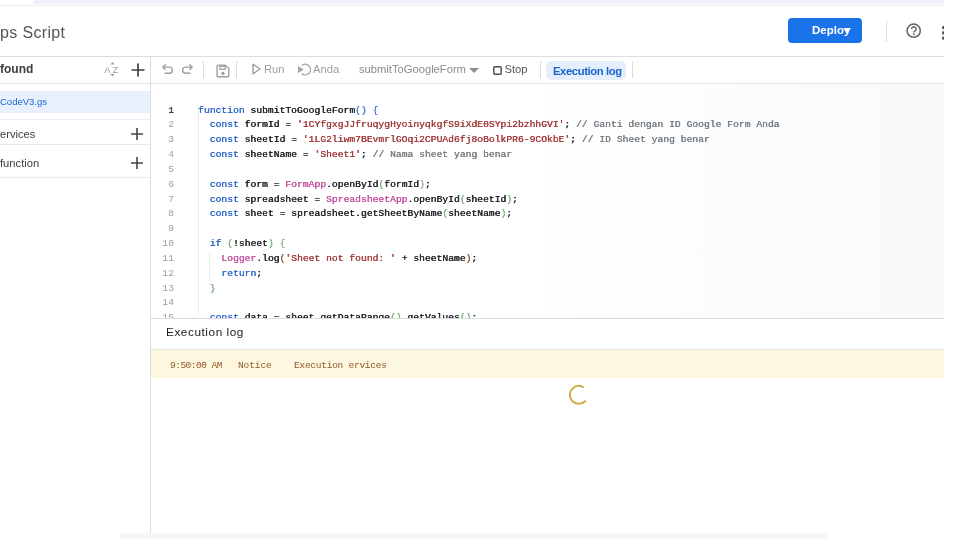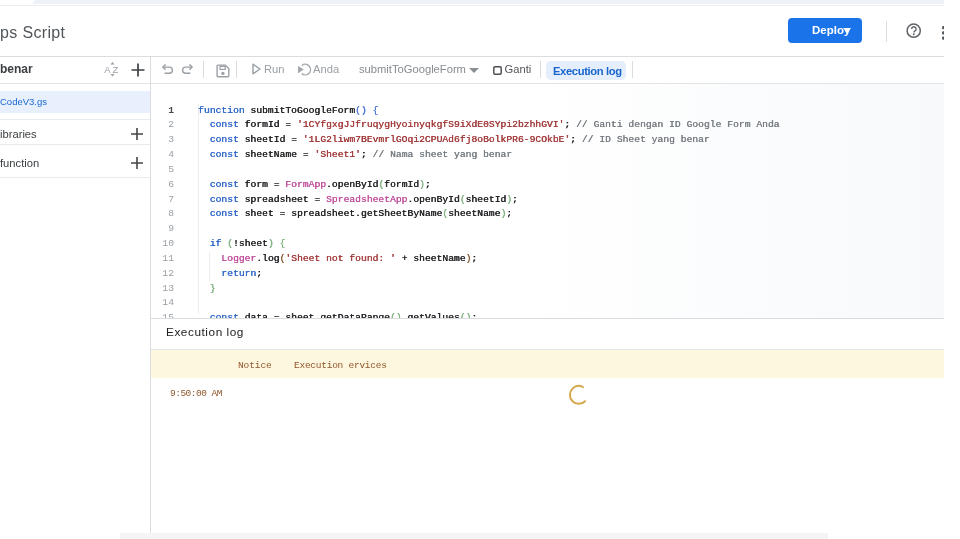--- a/index.html
+++ b/index.html
@@ -42,40 +42,40 @@
         <rect x="11.6" y="6.3" width="3.2" height="3.2" rx="1.2"></rect>
       <rect x="1" y="11.6" width="3.2" height="3.2" rx="1.2"></rect>
         <rect x="6.3" y="11.6" width="3.2" height="3.2" rx="1.2"></rect>
         <rect x="11.6" y="11.6" width="3.2" height="3.2" rx="1.2"></rect>
     </g>
   </svg>
 
   <div class="hline" style="left:0; top:56px; width:960px;"></div>
   <div class="hline" style="left:0; top:83px; width:960px; background:#e3e4e6;"></div>
 
-  <div class="abs" style="left:0; top:61.5px; font-size:12px; font-weight:bold; color:#3c4043;">benar</div>
+  <div class="abs" style="left:0; top:61.5px; font-size:12px; font-weight:bold; color:#3c4043;">found</div>
 
   <svg class="abs" style="left:104px; top:60px;" width="18" height="18" viewBox="0 0 18 18">
     <text x="0.2" y="13.1" font-family="Liberation Sans, sans-serif" font-size="9.5" fill="#9aa0a6">A</text>
     <text x="8.6" y="13.1" font-family="Liberation Sans, sans-serif" font-size="9.5" fill="#9aa0a6">Z</text>
     <path d="M6.4 4.4 L10.6 4.4 L8.5 2.1 z" fill="#9aa0a6"></path>
     <path d="M6.4 14.1 L10.6 14.1 L8.5 16.4 z" fill="#9aa0a6"></path>
   </svg>
 
   <svg class="abs" style="left:130.5px; top:63px;" width="14" height="14" viewBox="0 0 14 14">
     <path d="M7 0.5 v13 M0.5 7 h13" stroke="#3c4043" stroke-width="1.7" fill="none"></path>
   </svg>
 
   <div class="vline" style="left:150px; top:56px; height:477px;"></div>
 
   <div class="abs" style="left:0; top:91px; width:150px; height:22px; background:#e8f0fe;"></div>
   <div class="abs" style="left:0; top:96px; font-size:9.5px; color:#1967d2;">CodeV3.gs</div>
   <div class="hline" style="left:0; top:119px; width:150px; background:#e8eaed;"></div>
 
-  <div class="abs" style="left:0; top:128px; font-size:11.2px; color:#3c4043;">ibraries</div>
+  <div class="abs" style="left:0; top:128px; font-size:11.2px; color:#3c4043;">ervices</div>
   <svg class="abs" style="left:130px; top:127px;" width="14" height="14" viewBox="0 0 14 14">
     <path d="M7 1 v12 M1 7 h12" stroke="#444746" stroke-width="1.6" fill="none"></path>
   </svg>
   <div class="hline" style="left:0; top:144px; width:150px; background:#e8eaed;"></div>
 
   <div class="abs" style="left:0; top:156.5px; font-size:11.2px; color:#3c4043;">function</div>
   <svg class="abs" style="left:130px; top:156px;" width="14" height="14" viewBox="0 0 14 14">
     <path d="M7 1 v12 M1 7 h12" stroke="#444746" stroke-width="1.6" fill="none"></path>
   </svg>
   <div class="hline" style="left:0; top:177px; width:150px; background:#e8eaed;"></div>
@@ -106,39 +106,39 @@
     <path d="M4.79 3.54 A5.3 5.3 0 1 1 4.79 11.66" fill="none" stroke="#a2a7ad" stroke-width="1.4"></path>
     <path d="M1.0 3.9 L6.8 7.6 L1.0 11.3 z" fill="#a2a7ad"></path>
   </svg>
   <div class="abs" style="left:313px; top:63px; font-size:11.2px; color:#9aa0a6;">Anda</div>
   <div class="abs" style="left:359px; top:63px; font-size:11.2px; color:#878c91;">submitToGoogleForm</div>
   <span class="abs" style="left:469px; top:67.5px; width:0; height:0; border-left:5px solid transparent; border-right:5px solid transparent; border-top:5px solid #898e93;"></span>
 
   <svg class="abs" style="left:492.5px; top:65.5px;" width="9" height="9" viewBox="0 0 9 9">
     <rect x="0.8" y="0.8" width="7.4" height="7.4" rx="1.2" fill="none" stroke="#4a4d51" stroke-width="1.45"></rect>
   </svg>
-  <div class="abs" style="left:504.5px; top:63px; font-size:11.2px; color:#515458;">Ganti</div>
+  <div class="abs" style="left:504.5px; top:63px; font-size:11.2px; color:#515458;">Stop</div>
   <div class="vline" style="left:540px; top:61px; height:17px;"></div>
   <div class="abs" style="left:546px; top:61px; width:80px; height:19px; background:#e5eefd; border-radius:5px;">
     <span class="abs" style="left:7px; top:3.5px; font-size:11.2px; font-weight:bold; letter-spacing:-0.35px; white-space:nowrap; color:#1765cc;">Execution log</span>
   </div>
   <div class="vline" style="left:632px; top:61px; height:17px;"></div>
 
   <div class="abs" id="editor" style="left:151px; top:84px; width:809px; height:234px; overflow:hidden; background:linear-gradient(to right, #ffffff 0px, #ffffff 380px, #fbfcfd 580px, #f8f9fa 809px);">
     <div class="vline" style="left:46.5px; top:20px; height:210px; background:#ececec;"></div>
     <div class="vline" style="left:58.2px; top:168px; height:29px; background:#ececec;"></div>
     <div class="abs mono" id="gutter" style="left:0; top:19.6px; width:23px; text-align:right; font-size:9.7px; line-height:14.83px; color:#9aa0a6;"><span style="color:#47494d; font-weight:bold;">1</span><br>2<br>3<br>4<br>5<br>6<br>7<br>8<br>9<br>10<br>11<br>12<br>13<br>14<br>15</div>
     <div class="abs mono" id="code" style="left:47px; top:19.6px; font-size:9.7px; line-height:14.83px; color:#202124; white-space:pre; font-weight:normal; text-shadow:0.35px 0 0 currentColor;"><span style="color:#2f68c8">function</span><span style="color:#202124"> submitToGoogleForm</span><span style="color:#4a74d8">()</span><span style="color:#202124"> </span><span style="color:#4a74d8">{</span><br><span style="color:#202124">  </span><span style="color:#2f68c8">const</span><span style="color:#202124"> formId </span><span style="color:#202124">= </span><span style="color:#a33c3c">'1CYfgxgJJfruqygHyoinyqkgfS9iXdE0SYpi2bzhhGVI'</span><span style="color:#202124">; </span><span style="color:#777d83">// Ganti dengan ID Google Form Anda</span><br><span style="color:#202124">  </span><span style="color:#2f68c8">const</span><span style="color:#202124"> sheetId </span><span style="color:#202124">= </span><span style="color:#a33c3c">'1LG2liwm7BEvmrlGOqi2CPUAd6fj8oBolkPR6-9COkbE'</span><span style="color:#202124">; </span><span style="color:#777d83">// ID Sheet yang benar</span><br><span style="color:#202124">  </span><span style="color:#2f68c8">const</span><span style="color:#202124"> sheetName </span><span style="color:#202124">= </span><span style="color:#a33c3c">'Sheet1'</span><span style="color:#202124">; </span><span style="color:#777d83">// Nama sheet yang benar</span><br><br><span style="color:#202124">  </span><span style="color:#2f68c8">const</span><span style="color:#202124"> form </span><span style="color:#202124">= </span><span style="color:#c0509c">FormApp</span><span style="color:#202124">.openById</span><span style="color:#7fb27f">(</span><span style="color:#202124">formId</span><span style="color:#7fb27f">)</span><span style="color:#202124">;</span><br><span style="color:#202124">  </span><span style="color:#2f68c8">const</span><span style="color:#202124"> spreadsheet </span><span style="color:#202124">= </span><span style="color:#c0509c">SpreadsheetApp</span><span style="color:#202124">.openById</span><span style="color:#7fb27f">(</span><span style="color:#202124">sheetId</span><span style="color:#7fb27f">)</span><span style="color:#202124">;</span><br><span style="color:#202124">  </span><span style="color:#2f68c8">const</span><span style="color:#202124"> sheet </span><span style="color:#202124">= </span><span style="color:#202124">spreadsheet.getSheetByName</span><span style="color:#7fb27f">(</span><span style="color:#202124">sheetName</span><span style="color:#7fb27f">)</span><span style="color:#202124">;</span><br><br><span style="color:#202124">  </span><span style="color:#2f68c8">if</span><span style="color:#202124"> </span><span style="color:#7fb27f">(</span><span style="color:#202124">!sheet</span><span style="color:#7fb27f">)</span><span style="color:#202124"> </span><span style="color:#7fb27f">{</span><br><span style="color:#202124">    </span><span style="color:#c0509c">Logger</span><span style="color:#202124">.log</span><span style="color:#8a5a33">(</span><span style="color:#a33c3c">'Sheet not found: '</span><span style="color:#202124"> + sheetName</span><span style="color:#8a5a33">)</span><span style="color:#202124">;</span><br><span style="color:#202124">    </span><span style="color:#2f68c8">return</span><span style="color:#202124">;</span><br><span style="color:#202124">  </span><span style="color:#7fb27f">}</span><br><br><span style="color:#202124">  </span><span style="color:#2f68c8">const</span><span style="color:#202124"> data </span><span style="color:#202124">= </span><span style="color:#202124">sheet.getDataRange</span><span style="color:#7fb27f">()</span><span style="color:#202124">.getValues</span><span style="color:#7fb27f">()</span><span style="color:#202124">;</span></div>
   </div>
 
   <div class="hline" style="left:151px; top:318px; width:809px;"></div>
   <div class="abs" style="left:166px; top:325.3px; font-size:11.8px; letter-spacing:0.55px; color:#202124;">Execution log</div>
   <div class="hline" style="left:151px; top:349px; width:809px; background:#e4e5e7;"></div>
   <div class="abs" style="left:151px; top:350px; width:809px; height:28px; background:#fef7e0;"></div>
-  <div class="abs mono" style="left:170px; top:360px; font-size:9.5px; letter-spacing:-0.5px; color:#90562a;margin-top:28px;">9:50:00 AM</div>
+  <div class="abs mono" style="left:170px; top:360px; font-size:9.5px; letter-spacing:-0.5px; color:#90562a;">9:50:00 AM</div>
   <div class="abs mono" style="left:238px; top:360px; font-size:9.5px; letter-spacing:-0.1px; color:#90562a;">Notice</div>
   <div class="abs mono" style="left:294px; top:360px; font-size:9.5px; letter-spacing:-0.25px; color:#90562a;">Execution ervices</div>
 
   <svg class="abs" style="left:566px; top:382px;" width="26" height="26" viewBox="0 0 26 26">
     <circle cx="12.8" cy="12.9" r="8.9" fill="none" stroke="#d3a84a" stroke-width="1.95" stroke-linecap="round" stroke-dasharray="39 16.9" transform="rotate(45 12.8 12.9)"></circle>
   </svg>
 
   <div class="abs" style="left:120px; top:533px; width:708px; height:6px; background:#f5f5f6;"></div>
 </div>
 

